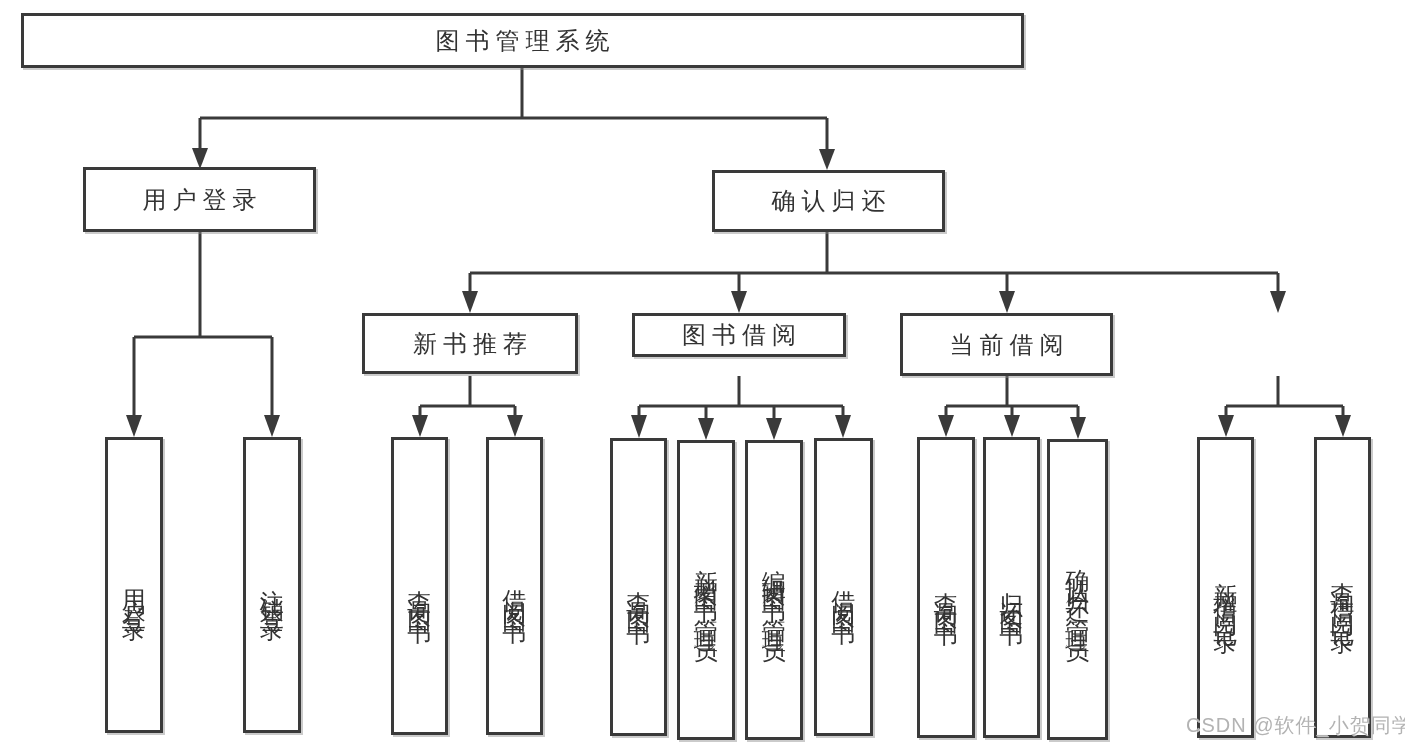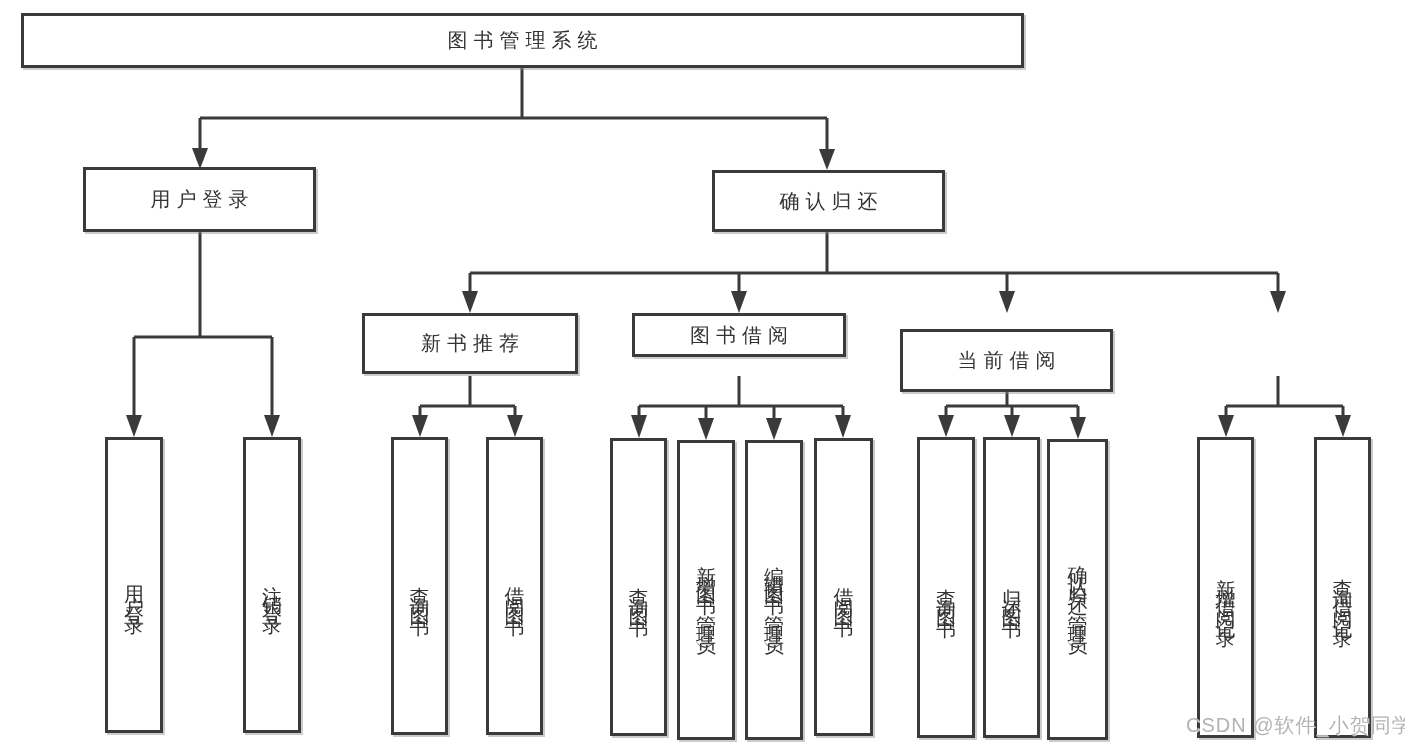--- a/index.html
+++ b/index.html
@@ -16,21 +16,21 @@
   .node{
     position:absolute;
     box-sizing:border-box;
     border:3px solid #3a3a3a;
     background:#ffffff;
     display:flex;align-items:center;justify-content:center;
     box-shadow:2px 2px 0 rgba(140,140,140,0.45);
     color:#333333;
   }
   .node .label{
-    font-size:20px;
+    font-size:24px;
     color:#333333;
     white-space:nowrap;
   }
   .node.h .label{
     letter-spacing:6px;
     margin-right:-6px;
   }
   .node.v .label{
     writing-mode:vertical-rl;
     text-orientation:mixed;
@@ -115,21 +115,21 @@
   <div class="node h" style="left:712px;top:170px;width:233px;height:62px">
     <span class="label">确认归还</span>
   </div>
 
   <div class="node h" style="left:362px;top:313px;width:216px;height:61px">
     <span class="label">新书推荐</span>
   </div>
   <div class="node h" style="left:632px;top:313px;width:214px;height:44px">
     <span class="label">图书借阅</span>
   </div>
-  <div class="node h" style="left:900px;top:329px;width:213px;height:63px">
+  <div class="node h" style="left:900px;top:313px;width:213px;height:63px">
     <span class="label">当前借阅</span>
   </div>
 
   <div class="node v" style="left:105px;top:437px;width:58px;height:296px">
     <span class="label">用户登录</span>
   </div>
   <div class="node v" style="left:243px;top:437px;width:58px;height:296px">
     <span class="label">注销登录</span>
   </div>
 

